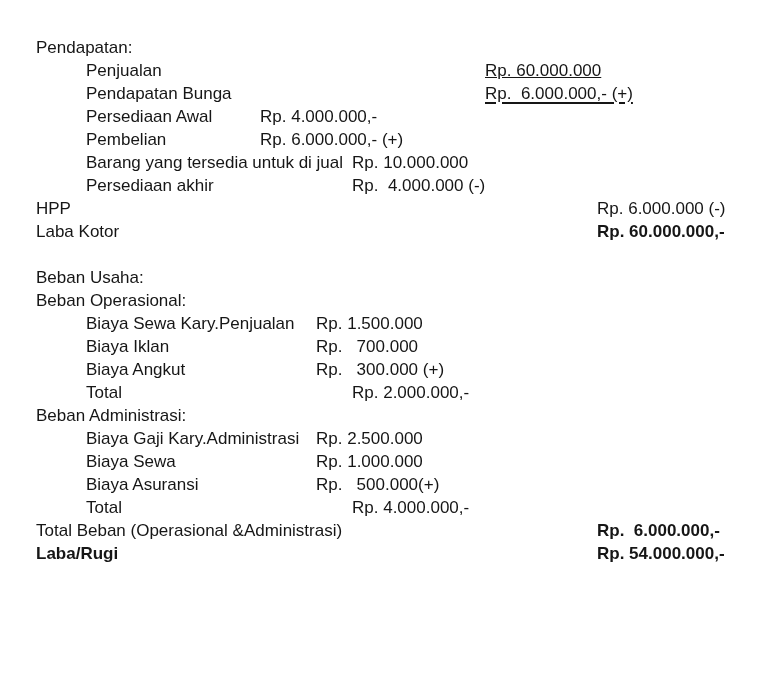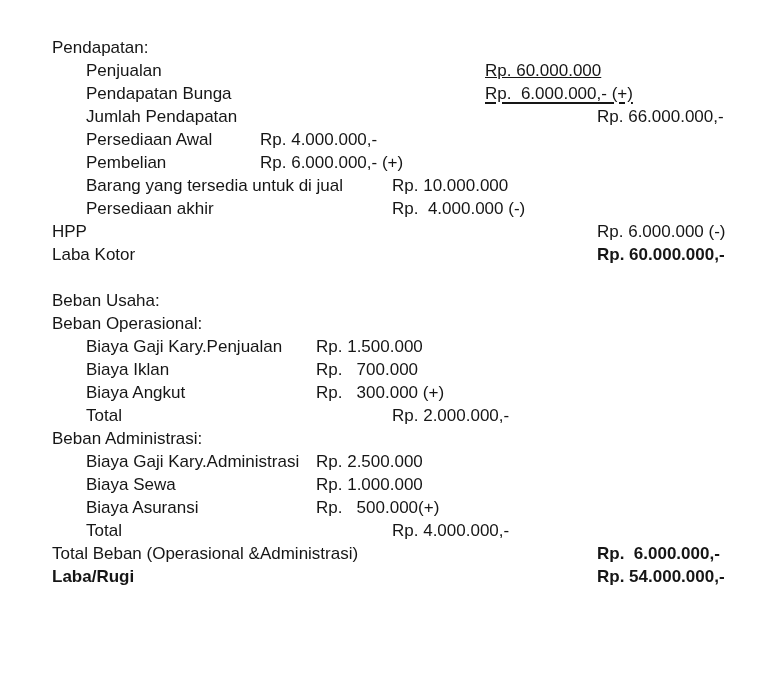--- a/index.html
+++ b/index.html
@@ -25,25 +25,25 @@
   .row {
     position: relative;
     height: 23px;
     line-height: 23px;
   }
   .lbl, .amt {
     position: absolute;
     top: 0;
     white-space: pre;
   }
-  .ind0 { left: 52px; }
+  .ind0 { left: 36px; }
   .ind1 { left: 86px; }
   .col-a { left: 260px; }
   .col-b { left: 316px; }
-  .col-c { left: 392px; }
+  .col-c { left: 352px; }
   .col-d { left: 485px; text-decoration: underline; }
   .col-e { left: 597px; }
   .bold { font-weight: 700; }
   .ul {
     text-decoration-thickness: 1.5px;
     text-underline-offset: 3px;
   }
   .ul.bold { text-decoration-thickness: 2px; }
 </style>
 </head>
@@ -53,24 +53,20 @@
     <div class="row">
       <span class="lbl ind0">Pendapatan:</span>
     </div>
     <div class="row">
       <span class="lbl ind1">Penjualan</span>
       <span class="amt col-d">Rp. 60.000.000</span>
     </div>
     <div class="row">
       <span class="lbl ind1">Pendapatan Bunga</span>
       <span class="amt col-d ul">Rp.  6.000.000,- (+)</span>
-    </div>
-    <div class="row">
-      <span class="lbl ind1">Jumlah Pendapatan</span>
-      <span class="amt col-e">Rp. 66.000.000,-</span>
     </div>
     <div class="row">
       <span class="lbl ind1">Persediaan Awal</span>
       <span class="amt col-a">Rp. 4.000.000,-</span>
     </div>
     <div class="row">
       <span class="lbl ind1">Pembelian</span>
       <span class="amt col-a ul">Rp. 6.000.000,- (+)</span>
     </div>
     <div class="row">
@@ -90,21 +86,21 @@
       <span class="amt col-e bold">Rp. 60.000.000,-</span>
     </div>
     <div class="row"></div>
     <div class="row">
       <span class="lbl ind0">Beban Usaha:</span>
     </div>
     <div class="row">
       <span class="lbl ind0">Beban Operasional:</span>
     </div>
     <div class="row">
-      <span class="lbl ind1">Biaya Gaji Kary.Penjualan</span>
+      <span class="lbl ind1">Biaya Sewa Kary.Penjualan</span>
       <span class="amt col-b">Rp. 1.500.000</span>
     </div>
     <div class="row">
       <span class="lbl ind1">Biaya Iklan</span>
       <span class="amt col-b">Rp.   700.000</span>
     </div>
     <div class="row">
       <span class="lbl ind1">Biaya Angkut</span>
       <span class="amt col-b ul">Rp.   300.000 (+)</span>
     </div>

